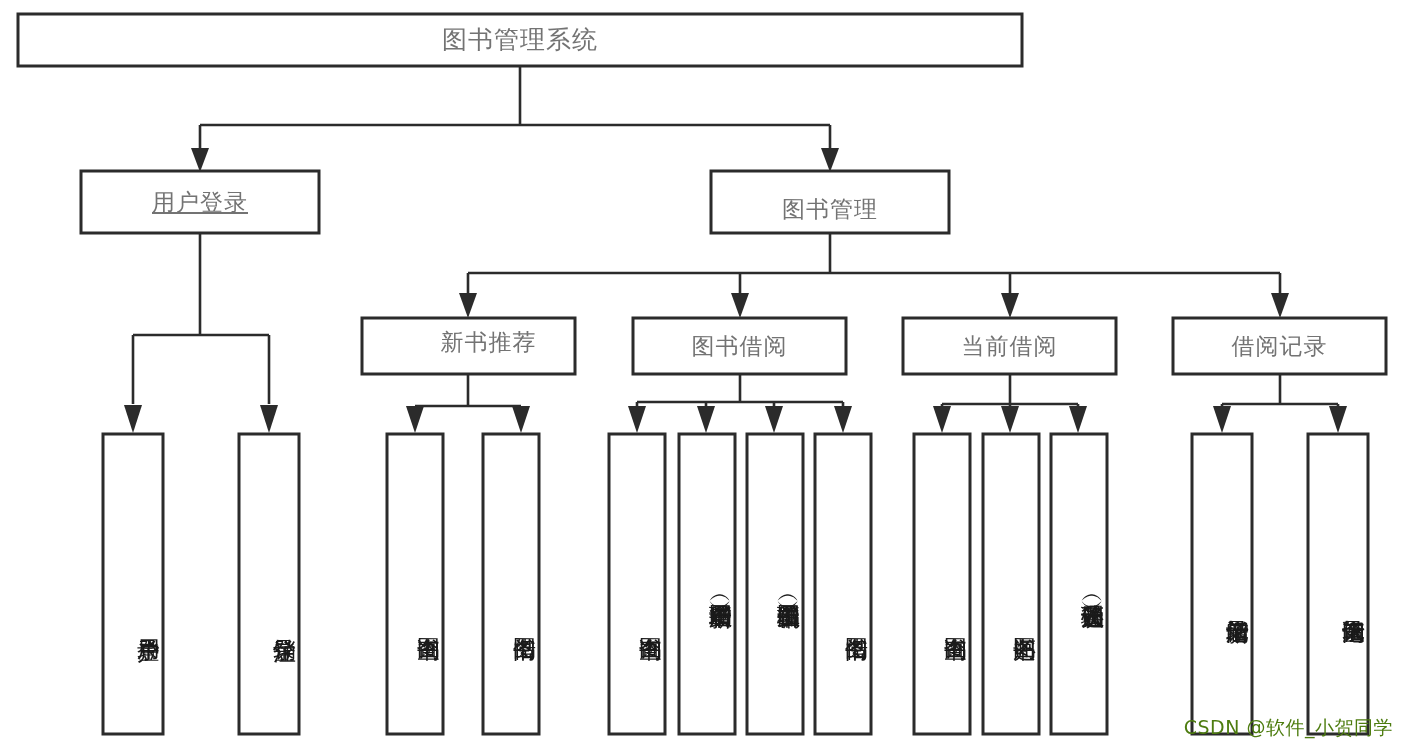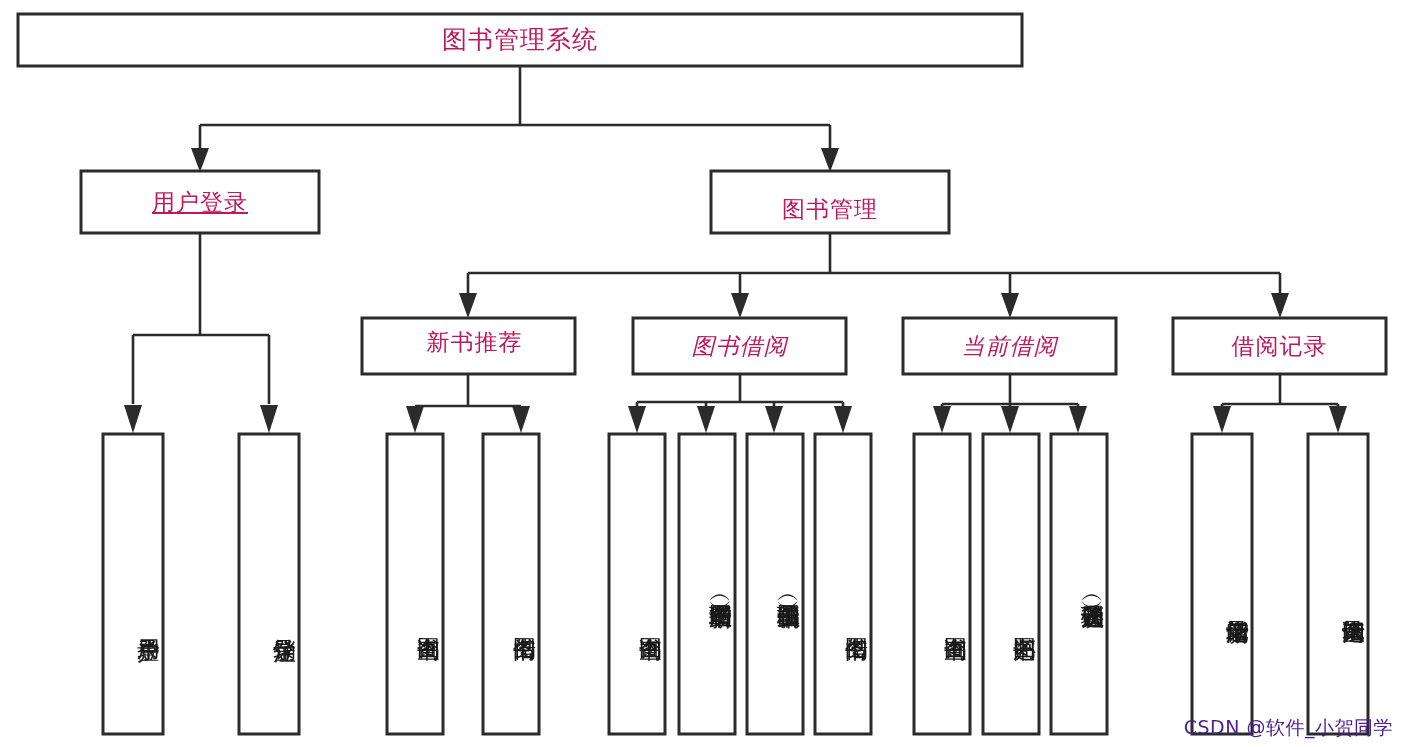--- a/index.html
+++ b/index.html
@@ -40,21 +40,21 @@
   }
   .arrow-head {
     fill: #2b2b2b;
     stroke: none;
   }
   .node-label-h {
     position: absolute;
     display: flex;
     align-items: center;
     justify-content: center;
-    color: #be185d;
+    color: #737373;
     font-size: 23px;
     line-height: 1.15;
     letter-spacing: 1px;
     white-space: nowrap;
     pointer-events: none;
   }
   .node-label-v {
     position: absolute;
     display: flex;
     align-items: flex-start;
@@ -65,21 +65,21 @@
     letter-spacing: 0px;
     writing-mode: vertical-rl;
     text-orientation: upright;
     pointer-events: none;
   }
   .watermark {
     position: absolute;
     right: 12px;
     bottom: 6px;
     font-size: 19px;
-    color: #4c1d95;
+    color: #4d7c0f;
     letter-spacing: 0.5px;
     white-space: nowrap;
     pointer-events: none;
   }
 </style>
 </head>
 <body>
 
 <div id="diagram-root">
 
@@ -154,23 +154,23 @@
 
     <rect class="node-box" x="1192" y="434" width="60" height="300"></rect>
     <rect class="node-box" x="1308" y="434" width="60" height="300"></rect>
   </svg>
 
   <div class="node-label-h" style="left:18px; top:14px; width:1004px; height:52px; font-size:25px;">图书管理系统</div>
 
   <div class="node-label-h" style="left:81px; top:171px; width:238px; height:62px;text-decoration:underline;">用户登录</div>
   <div class="node-label-h" style="left:711px; top:171px; width:238px; height:76px;">图书管理</div>
 
-  <div class="node-label-h" style="left:368px; top:318px; width:213px; height:48px;">新书推荐</div>
-  <div class="node-label-h" style="left:633px; top:318px; width:213px; height:56px;font-style:italic;">图书借阅</div>
-  <div class="node-label-h" style="left:903px; top:318px; width:213px; height:56px;font-style:italic;">当前借阅</div>
+  <div class="node-label-h" style="left:382px; top:318px; width:213px; height:48px;">新书推荐</div>
+  <div class="node-label-h" style="left:633px; top:318px; width:213px; height:56px;">图书借阅</div>
+  <div class="node-label-h" style="left:903px; top:318px; width:213px; height:56px;">当前借阅</div>
   <div class="node-label-h" style="left:1173px; top:318px; width:213px; height:56px;">借阅记录</div>
 
   <div class="node-label-v" style="left:103px; top:508px; width:60px; height:226px;">用户登录</div>
   <div class="node-label-v" style="left:239px; top:508px; width:60px; height:226px;">注销登录</div>
 
   <div class="node-label-v" style="left:387px; top:505px; width:56px; height:229px;">查询图书</div>
   <div class="node-label-v" style="left:483px; top:505px; width:56px; height:229px;">借阅图书</div>
 
   <div class="node-label-v" style="left:609px; top:505px; width:56px; height:229px;">查询图书</div>
   <div class="node-label-v" style="left:679px; top:440px; width:56px; height:294px;">新增图书（管理员）</div>

